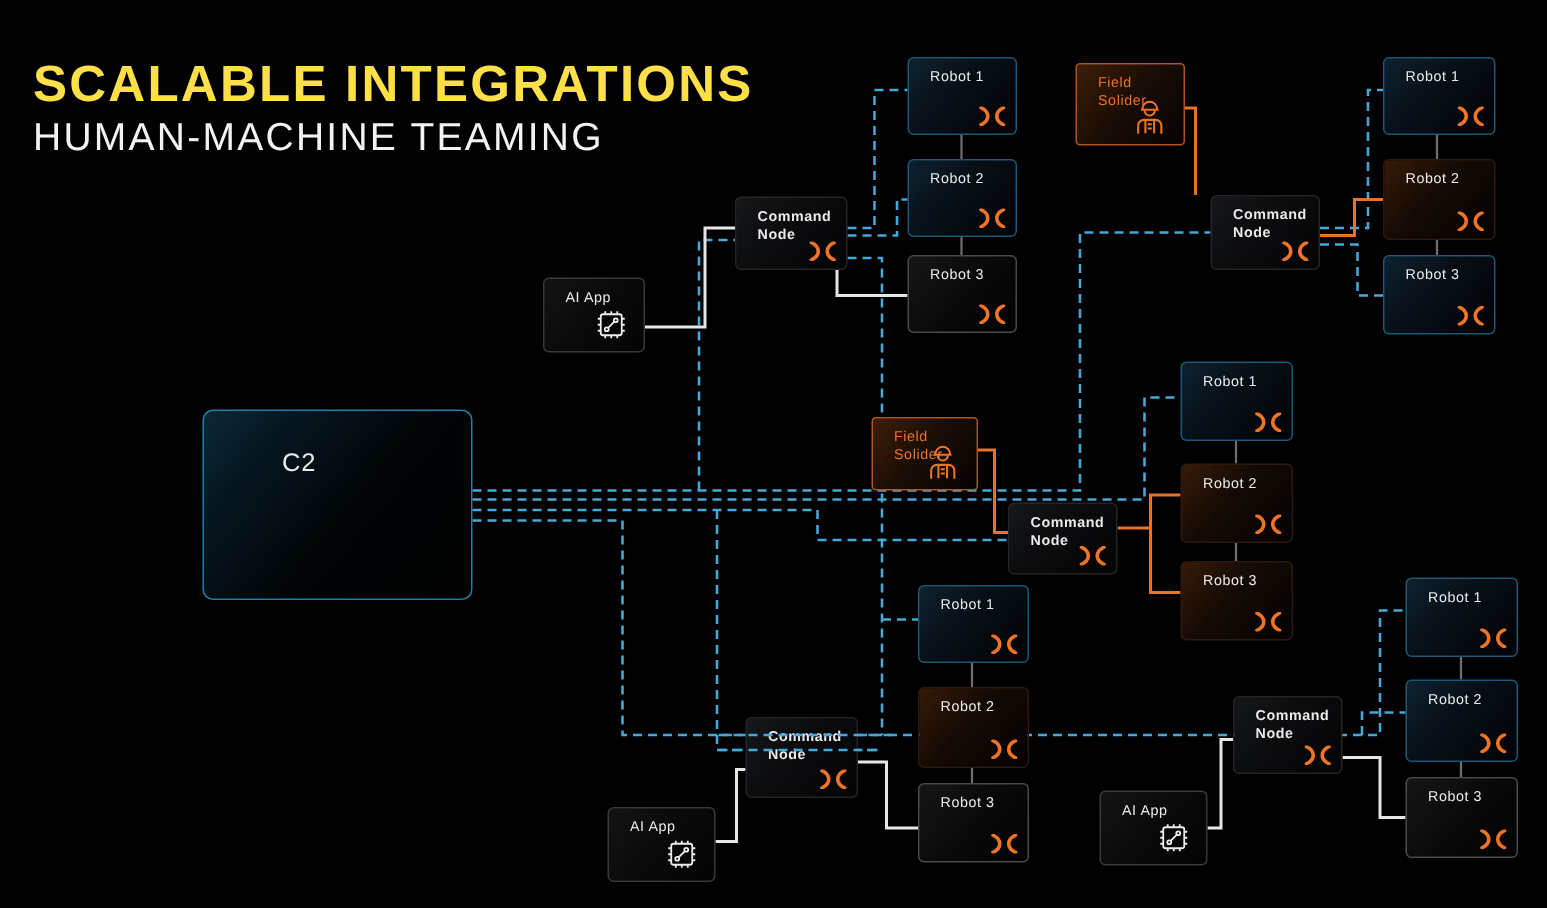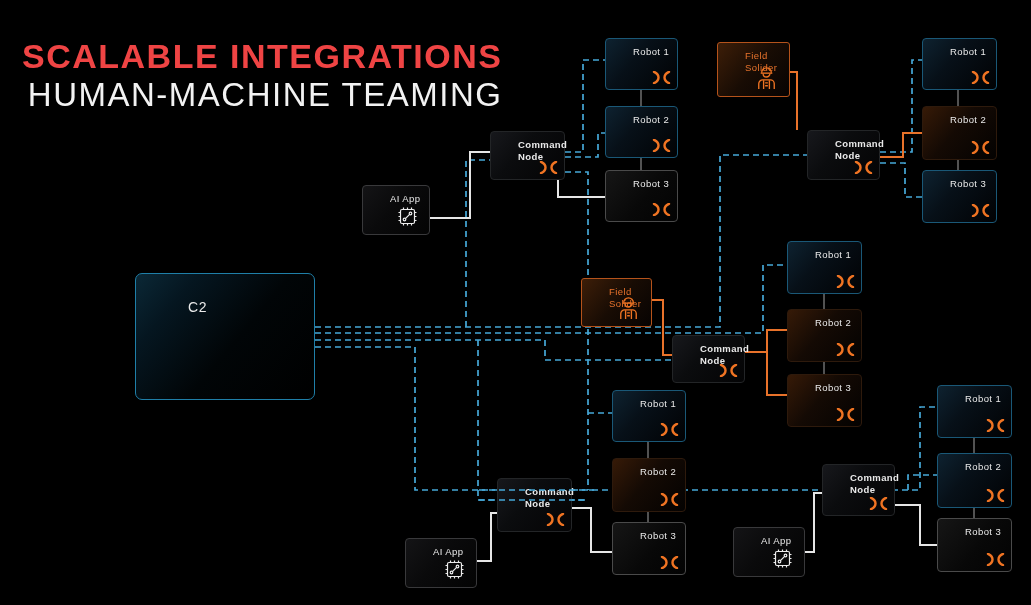--- a/index.html
+++ b/index.html
@@ -2,35 +2,35 @@
 <html><head>
 <meta charset="utf-8">
 <style>
   html,body{margin:0;padding:0;background:#000;}
   .stage{position:relative;width:1031px;height:605px;background:#000;overflow:hidden;
          font-family:"Liberation Sans",sans-serif;}
   .stage svg.wires{position:absolute;left:0;top:0;pointer-events:none;}
   #wires-under{z-index:1;}
   #wires-over{z-index:3;}
   .hdr{position:absolute;left:22px;top:38px;z-index:4;}
-  .hdr h1{margin:0;font-size:34px;font-weight:600;letter-spacing:1.5px;color:#ef4444;line-height:1.1;}
-  .hdr h2{margin:2px 0 0 0;font-size:33px;font-weight:500;letter-spacing:1.5px;color:#F2F2F2;line-height:1.1;text-align:right;}
+  .hdr h1{margin:0;font-size:34px;font-weight:600;letter-spacing:1.5px;color:#fde047;line-height:1.1;}
+  .hdr h2{margin:2px 0 0 0;font-size:26px;font-weight:500;letter-spacing:1.5px;color:#F2F2F2;line-height:1.1;}
   .node{position:absolute;box-sizing:border-box;border-radius:4px;z-index:2;}
   .v-dark{background:linear-gradient(130deg,#17181c 0%,#0b0c0e 40%,#040405 100%);border:1px solid #232527;font-weight:bold;}
   .v-ai{background:linear-gradient(130deg,#141416 0%,#0a0a0b 45%,#040404 100%);border:1px solid #39393b;}
   .v-blue{background:linear-gradient(130deg,#0e2230 0%,#071018 40%,#010204 100%);border:1px solid #1A5877;}
   .v-orange{background:linear-gradient(130deg,#361a07 0%,#140a04 45%,#040201 100%);border:1px solid #2e1a0c;}
   .v-grey{background:linear-gradient(130deg,#161616 0%,#080808 55%,#030303 100%);border:1px solid #4a4a4a;}
   .v-fs{background:linear-gradient(130deg,#3d1e08 0%,#180c04 50%,#070302 100%);border:1px solid #B5531B;border-radius:3px;padding-left:36px;}
   .v-c2{background:linear-gradient(130deg,#0b2836 0%,#051620 22%,#010507 55%,#000 100%);
         border:1px solid #1F7FA8;border-radius:7px;}
-  .nlabel{position:absolute;top:7px;left:27px;font-size:9.5px;letter-spacing:.4px;color:#EAEAEA;
+  .nlabel{position:absolute;top:7px;left:14px;font-size:9.5px;letter-spacing:.4px;color:#EAEAEA;
           line-height:1.3;max-width:calc(100% - 16px);}
   .v-fs .nlabel{color:#E8732C;}
-  .v-c2 .nlabel{font-size:14px;top:24px;left:52px;letter-spacing:.6px;}
+  .v-c2 .nlabel{font-size:17px;top:24px;left:52px;letter-spacing:.6px;}
   .nicon{position:absolute;right:6px;bottom:5px;line-height:0;}
   .v-ai .nicon,.v-fs .nicon{right:8px;bottom:4px;}
   .w-dashed{stroke:#46A8D8;stroke-width:1.7;fill:none;stroke-dasharray:6 4;}
   .w-orange{stroke:#E8722A;stroke-width:2;fill:none;}
   .w-white{stroke:#E6E6E6;stroke-width:2;fill:none;}
   .w-grey{stroke:#6E6E6E;stroke-width:1.5;fill:none;}
 </style>
 </head>
 <body>
 

